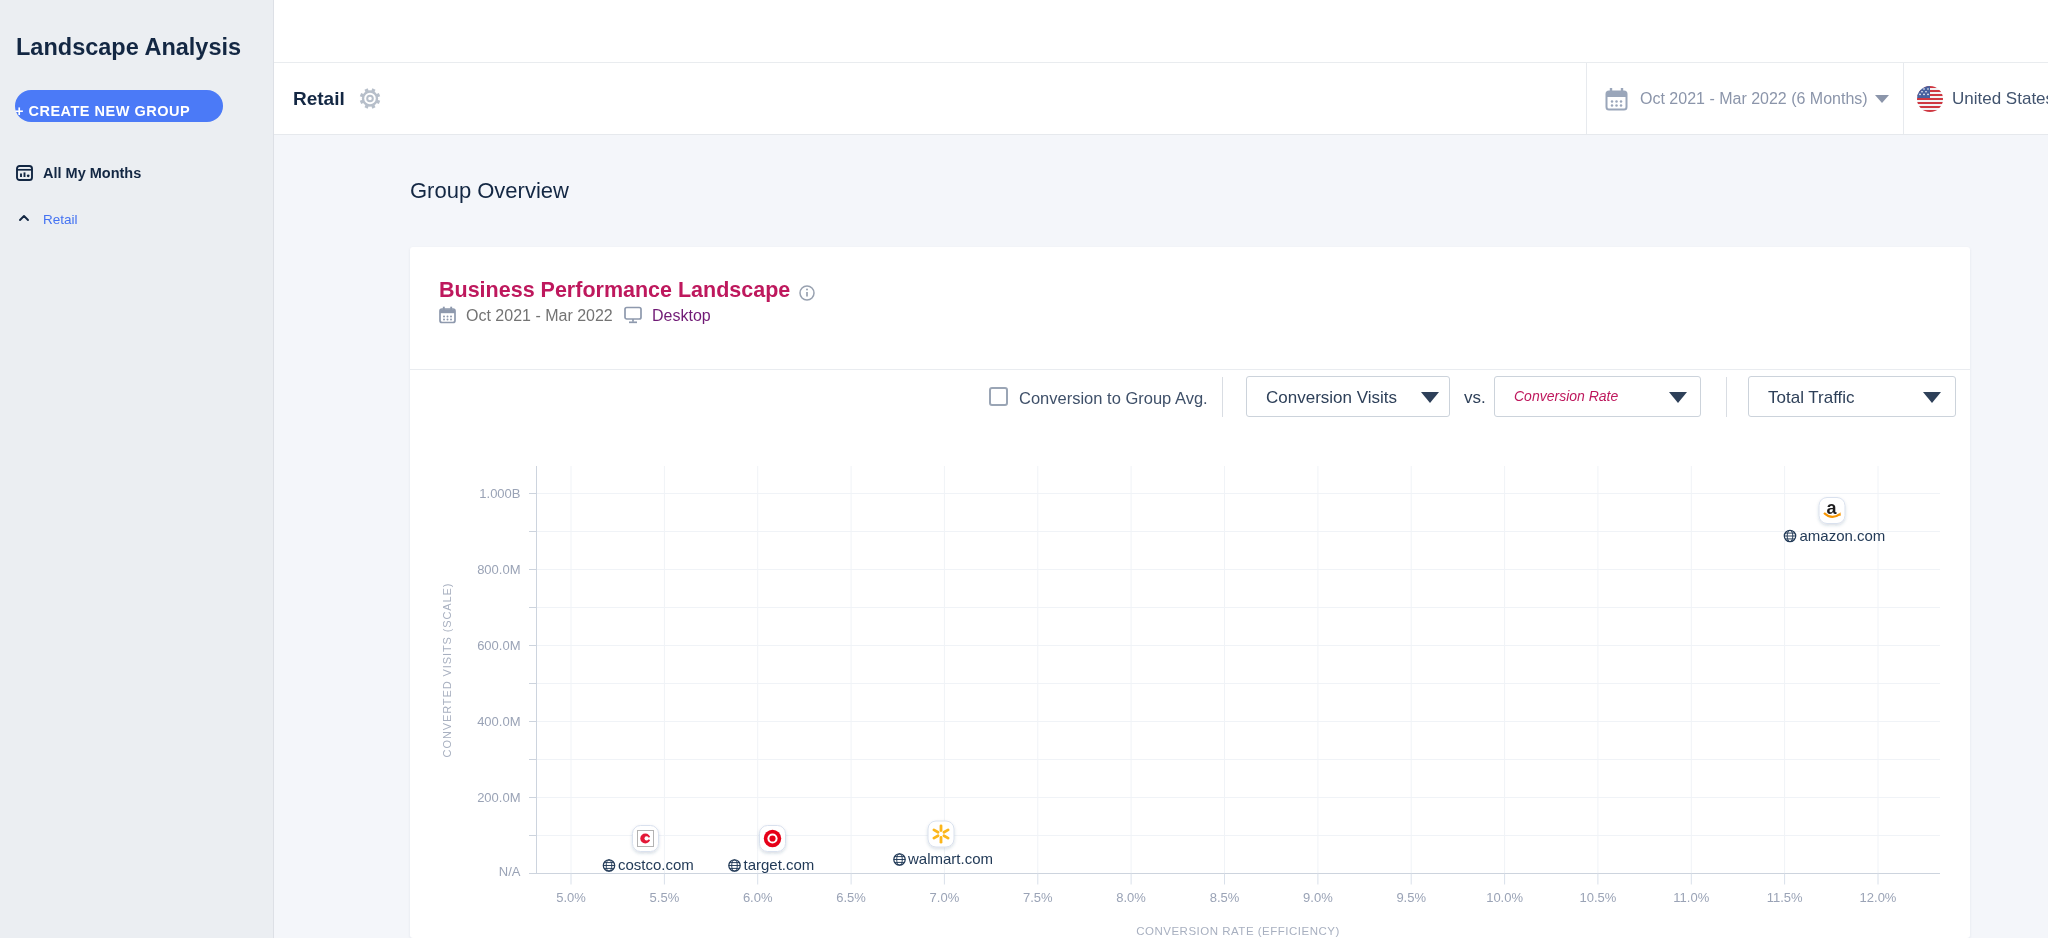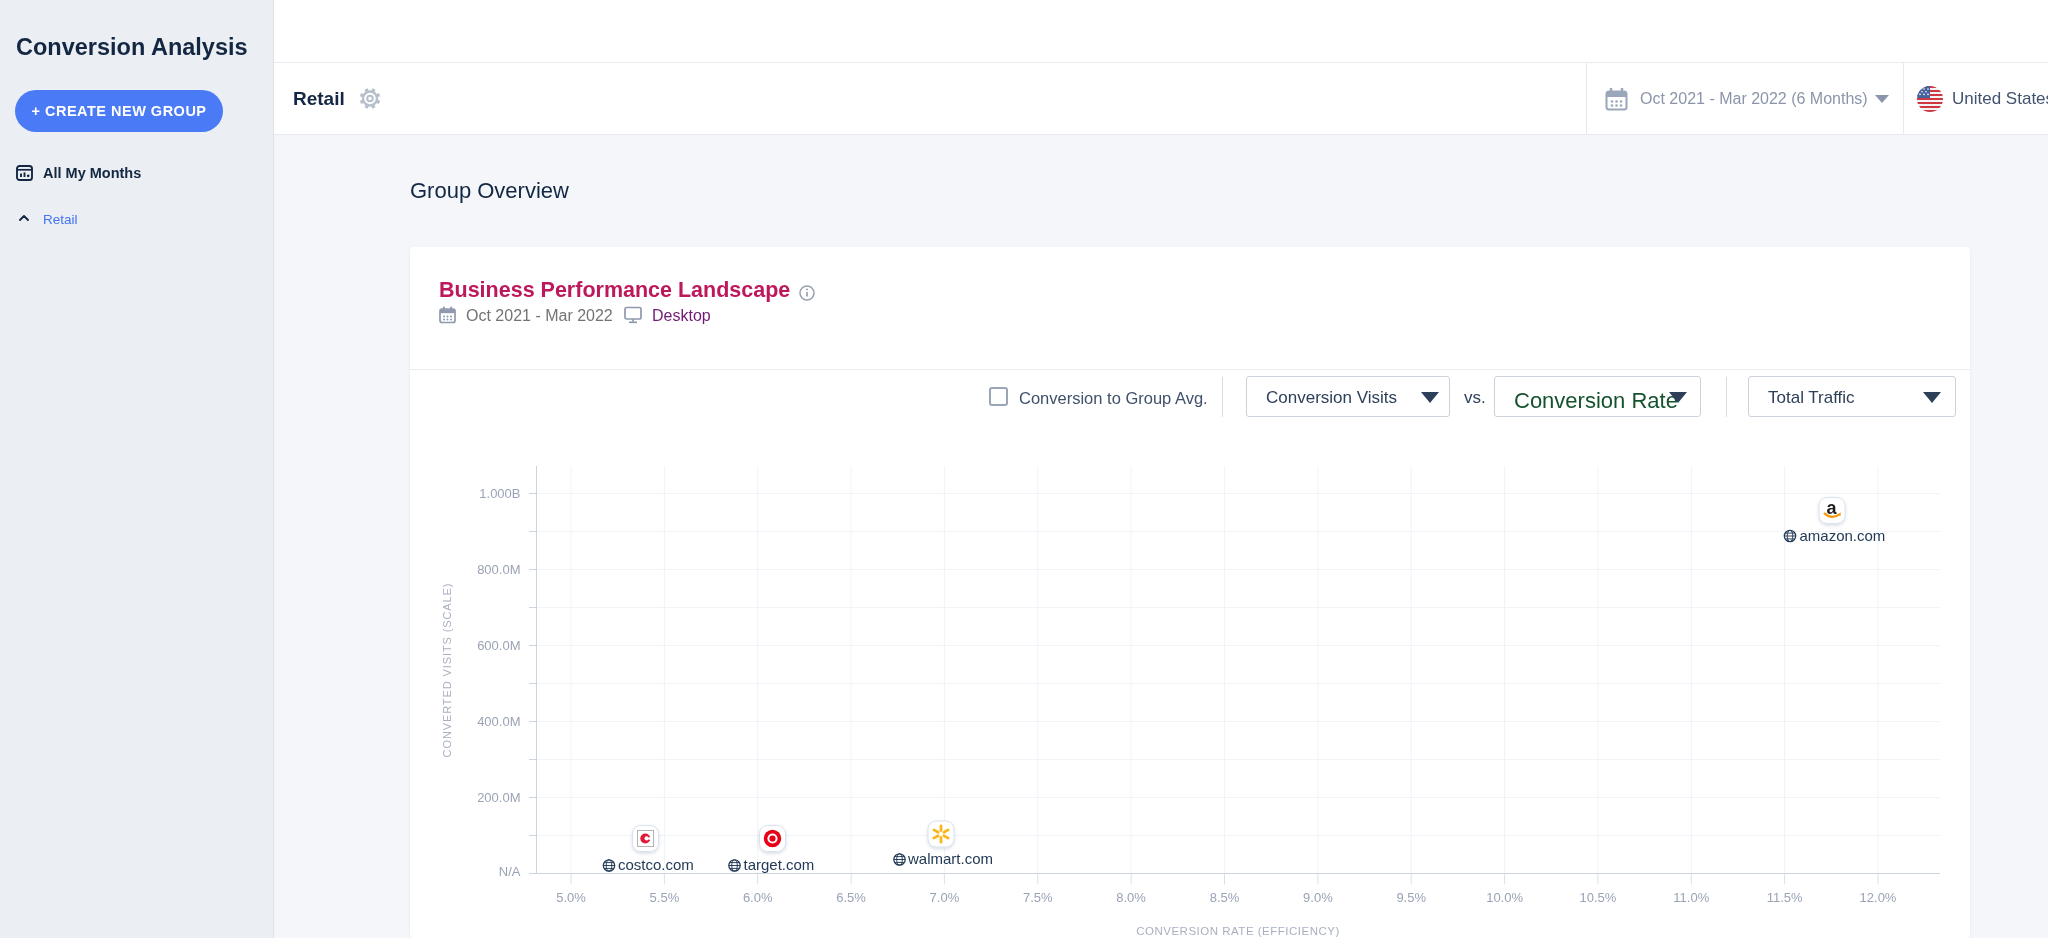--- a/index.html
+++ b/index.html
@@ -75,22 +75,22 @@
         <circle cx="9" cy="5.7" r="0.8"></circle>
       <circle cx="3" cy="8.4" r="0.8"></circle>
         <circle cx="7" cy="8.4" r="0.8"></circle>
         <circle cx="11" cy="8.4" r="0.8"></circle>
     </g>
   </g>
 </svg>
 <div class="abs" style="left:1952px;top:89px;font-size:17px;color:#41536e;white-space:nowrap;">United States</div>
 
 <div class="abs" style="left:0;top:0;width:274px;height:938px;background:#ebeef2;border-right:1px solid #dde0e6;"></div>
-<div class="abs" style="left:16px;top:34px;font-size:23.5px;font-weight:600;color:#132743;">Conversion Analysis</div>
-<div class="abs" style="left:15px;top:90px;width:208px;height:42px;border-radius:21px;background:#4b7af7;color:#fff;font-size:14.5px;font-weight:700;letter-spacing:0.5px;text-align:center;line-height:42px;">+ CREATE NEW GROUP</div>
+<div class="abs" style="left:16px;top:34px;font-size:23.5px;font-weight:600;color:#132743;">Landscape Analysis</div>
+<div class="abs" style="left:15px;top:90px;width:208px;height:32px;border-radius:21px;background:#4b7af7;color:#fff;font-size:14.5px;font-weight:700;letter-spacing:0.5px;text-align:left;line-height:42px;">+ CREATE NEW GROUP</div>
 <svg class="abs" style="left:16px;top:165px;" width="17" height="16" viewBox="0 0 17 16">
   <rect x="1" y="1" width="15" height="14" rx="2.6" fill="none" stroke="#132743" stroke-width="1.9"></rect>
   <line x1="1" y1="4.8" x2="16" y2="4.8" stroke="#132743" stroke-width="1.7"></line>
   <line x1="5" y1="8.6" x2="5" y2="12" stroke="#132743" stroke-width="1.9"></line>
   <line x1="8.5" y1="7.4" x2="8.5" y2="12" stroke="#132743" stroke-width="1.9"></line>
   <circle cx="12.2" cy="10.8" r="1.35" fill="#132743"></circle>
 </svg>
 <div class="abs" style="left:43px;top:165px;font-size:14.5px;font-weight:700;color:#132743;">All My Months</div>
 <svg class="abs" style="left:18px;top:214px;" width="12" height="8" viewBox="0 0 12 8">
   <path d="M2 6 L6 2 L10 6" fill="none" stroke="#132743" stroke-width="1.9" stroke-linecap="round" stroke-linejoin="round"></path>
@@ -135,21 +135,21 @@
 <div class="abs" style="left:1019px;top:389px;font-size:16.5px;color:#3f5069;">Conversion to Group Avg.</div>
 <div class="abs" style="left:1222px;top:377px;width:1px;height:40px;background:#d9dde3;"></div>
 
 <div class="abs" style="left:1246px;top:376px;width:204px;height:41px;border:1px solid #ccd3db;border-radius:3px;background:#fff;"></div>
 <div class="abs" style="left:1266px;top:388px;font-size:17px;color:#2e4059;">Conversion Visits</div>
 <div class="abs" style="left:1421px;top:392px;width:0;height:0;border-left:9px solid transparent;border-right:9px solid transparent;border-top:11px solid #2e4059;"></div>
 
 <div class="abs" style="left:1464px;top:388px;font-size:17px;color:#2e4059;">vs.</div>
 
 <div class="abs" style="left:1494px;top:376px;width:207px;height:41px;border:1px solid #ccd3db;border-radius:3px;background:#fff;"></div>
-<div class="abs" style="left:1514px;top:388px;font-size:22px;color:#14532d;">Conversion Rate</div>
+<div class="abs" style="left:1514px;top:388px;font-size:14px;color:#be185d;font-style:italic;">Conversion Rate</div>
 <div class="abs" style="left:1669px;top:392px;width:0;height:0;border-left:9px solid transparent;border-right:9px solid transparent;border-top:11px solid #2e4059;"></div>
 
 <div class="abs" style="left:1726px;top:377px;width:1px;height:40px;background:#d9dde3;"></div>
 
 <div class="abs" style="left:1748px;top:376px;width:208px;height:41px;border:1px solid #ccd3db;border-radius:3px;background:#fff;"></div>
 <div class="abs" style="left:1768px;top:388px;font-size:17px;color:#2e4059;">Total Traffic</div>
 <div class="abs" style="left:1923px;top:392px;width:0;height:0;border-left:9px solid transparent;border-right:9px solid transparent;border-top:11px solid #2e4059;"></div>
 
 <svg class="abs" style="left:410px;top:440px;" width="1560" height="498" viewBox="0 0 1560 498" font-family="Liberation Sans, sans-serif">
   <defs>

